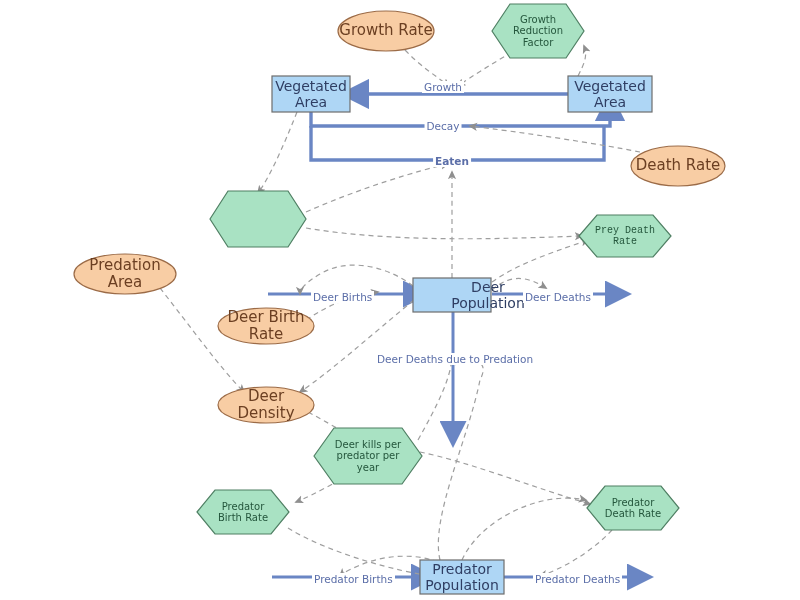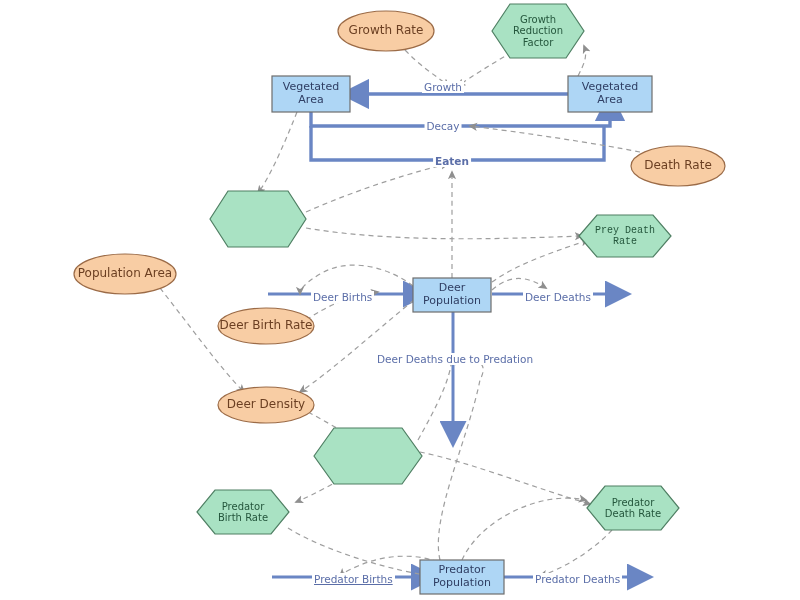--- a/index.html
+++ b/index.html
@@ -12,23 +12,23 @@
   #canvas{position:absolute;inset:0;width:800px;height:600px;}
   svg{position:absolute;left:0;top:0;}
   .node-label{
     position:absolute;
     display:flex;align-items:center;justify-content:center;
     text-align:center;
     pointer-events:none;
     white-space:pre-line;
     line-height:1.15;
   }
-  .stock-text{color:#2f3e63;font-size:11px;}
+  .stock-text{color:#2f3e63;font-size:14px;}
   .hex-text{color:#24563c;font-size:10px;}
-  .ell-text{color:#6b3f22;font-size:12px;}
+  .ell-text{color:#6b3f22;font-size:15px;}
   .flow-text{
     position:absolute;color:#5b6ea8;font-size:10.5px;
     background:#ffffff;padding:0 2px;white-space:nowrap;
     pointer-events:none;
   }
 </style>
 </head>
 <body>
 
 <div id="canvas">
@@ -110,43 +110,46 @@
     <ellipse cx="678" cy="166" rx="47" ry="20" fill="#f8cda4" stroke="#9b6b47" stroke-width="1.2"></ellipse>
     <ellipse cx="125" cy="274" rx="51" ry="20" fill="#f8cda4" stroke="#9b6b47" stroke-width="1.2"></ellipse>
     <ellipse cx="266" cy="326" rx="48" ry="18" fill="#f8cda4" stroke="#9b6b47" stroke-width="1.2"></ellipse>
     <ellipse cx="266" cy="405" rx="48" ry="18" fill="#f8cda4" stroke="#9b6b47" stroke-width="1.2"></ellipse>
   </svg>
 
   <div class="node-label stock-text" style="left:272px;top:76px;width:78px;height:36px;">Vegetated
 Area</div>
   <div class="node-label stock-text" style="left:568px;top:76px;width:84px;height:36px;">Vegetated
 Area</div>
-  <div class="node-label stock-text" style="left:413px;top:278px;width:78px;height:34px;">Deer
+  <div class="node-label stock-text" style="left:413px;top:278px;width:78px;height:34px;padding-left:36px;">Deer
 Population</div>
   <div class="node-label stock-text" style="left:420px;top:560px;width:84px;height:34px;">Predator
 Population</div>
 
   <div class="node-label hex-text" style="left:492px;top:4px;width:92px;height:54px;">Growth
 Reduction
 Factor</div>
   <div class="node-label hex-text" style="left:579px;top:215px;width:92px;height:42px;font-family:Liberation Mono, monospace;">Prey Death
 Rate</div>
+  <div class="node-label hex-text" style="left:314px;top:428px;width:108px;height:56px;">Deer kills per
+predator per
+year</div>
   <div class="node-label hex-text" style="left:197px;top:490px;width:92px;height:44px;">Predator
 Birth Rate</div>
   <div class="node-label hex-text" style="left:587px;top:486px;width:92px;height:44px;">Predator
 Death Rate</div>
 
   <div class="node-label ell-text" style="left:338px;top:11px;width:96px;height:40px;">Growth Rate</div>
   <div class="node-label ell-text" style="left:631px;top:146px;width:94px;height:40px;">Death Rate</div>
-  <div class="node-label ell-text" style="left:74px;top:254px;width:102px;height:40px;">Population Area</div>
+  <div class="node-label ell-text" style="left:74px;top:254px;width:102px;height:40px;">Predation Area</div>
   <div class="node-label ell-text" style="left:218px;top:387px;width:96px;height:36px;">Deer Density</div>
   <div class="node-label ell-text" style="left:218px;top:308px;width:96px;height:36px;">Deer Birth Rate</div>
 
   <div class="flow-text" style="left:443px;top:87px;transform:translate(-50%,-50%);">Growth</div>
   <div class="flow-text" style="left:443px;top:126px;transform:translate(-50%,-50%);">Decay</div>
   <div class="flow-text" style="left:452px;top:161px;transform:translate(-50%,-50%);font-weight:bold;">Eaten</div>
   <div class="flow-text" style="left:311px;top:291px;">Deer Births</div>
   <div class="flow-text" style="left:523px;top:291px;">Deer Deaths</div>
   <div class="flow-text" style="left:375px;top:353px;">Deer Deaths due to Predation</div>
-  <div class="flow-text" style="left:312px;top:573px;text-decoration:underline;">Predator Births</div>
+  <div class="flow-text" style="left:312px;top:573px;">Predator Births</div>
   <div class="flow-text" style="left:533px;top:573px;">Predator Deaths</div>
 
 </div>
 
 </body></html>

